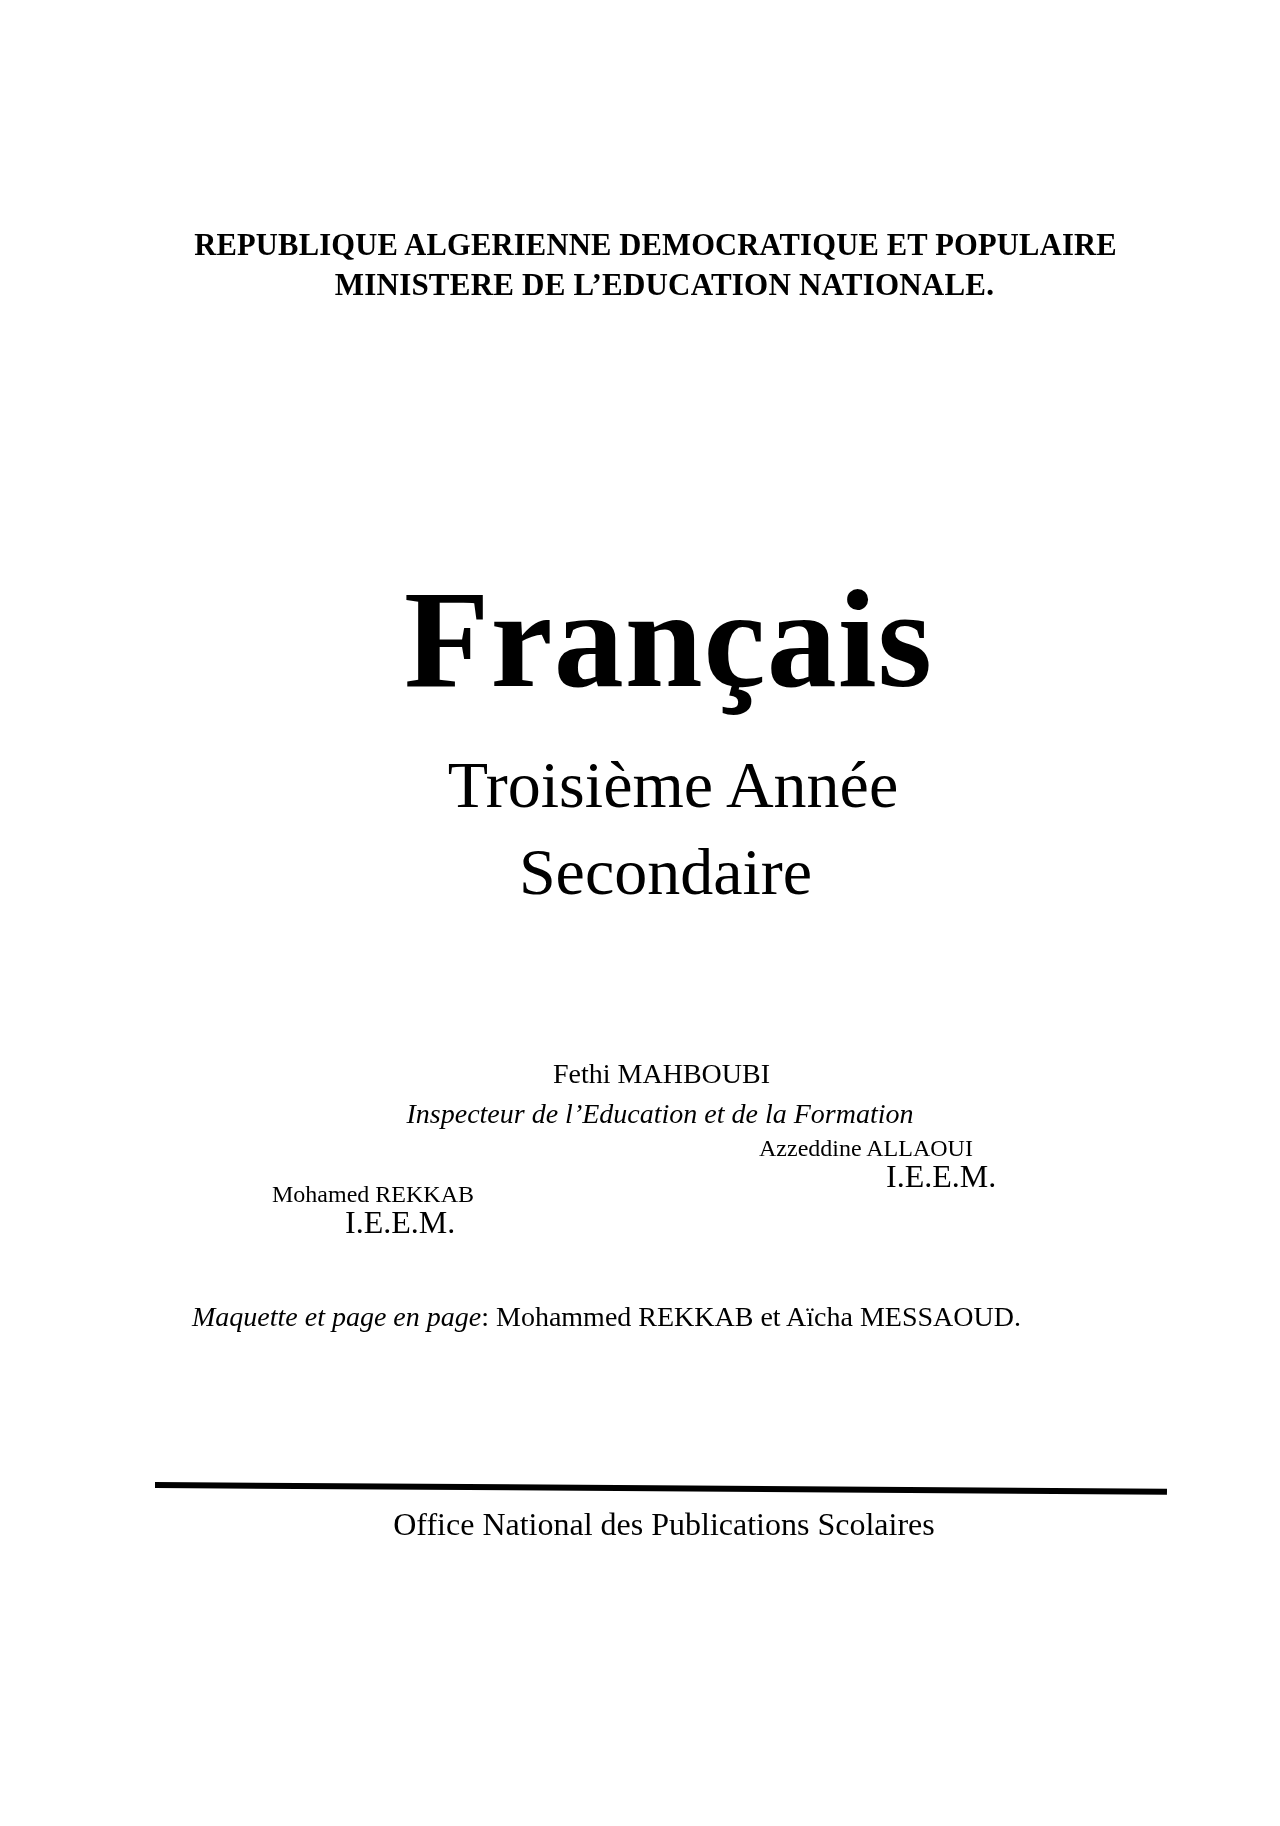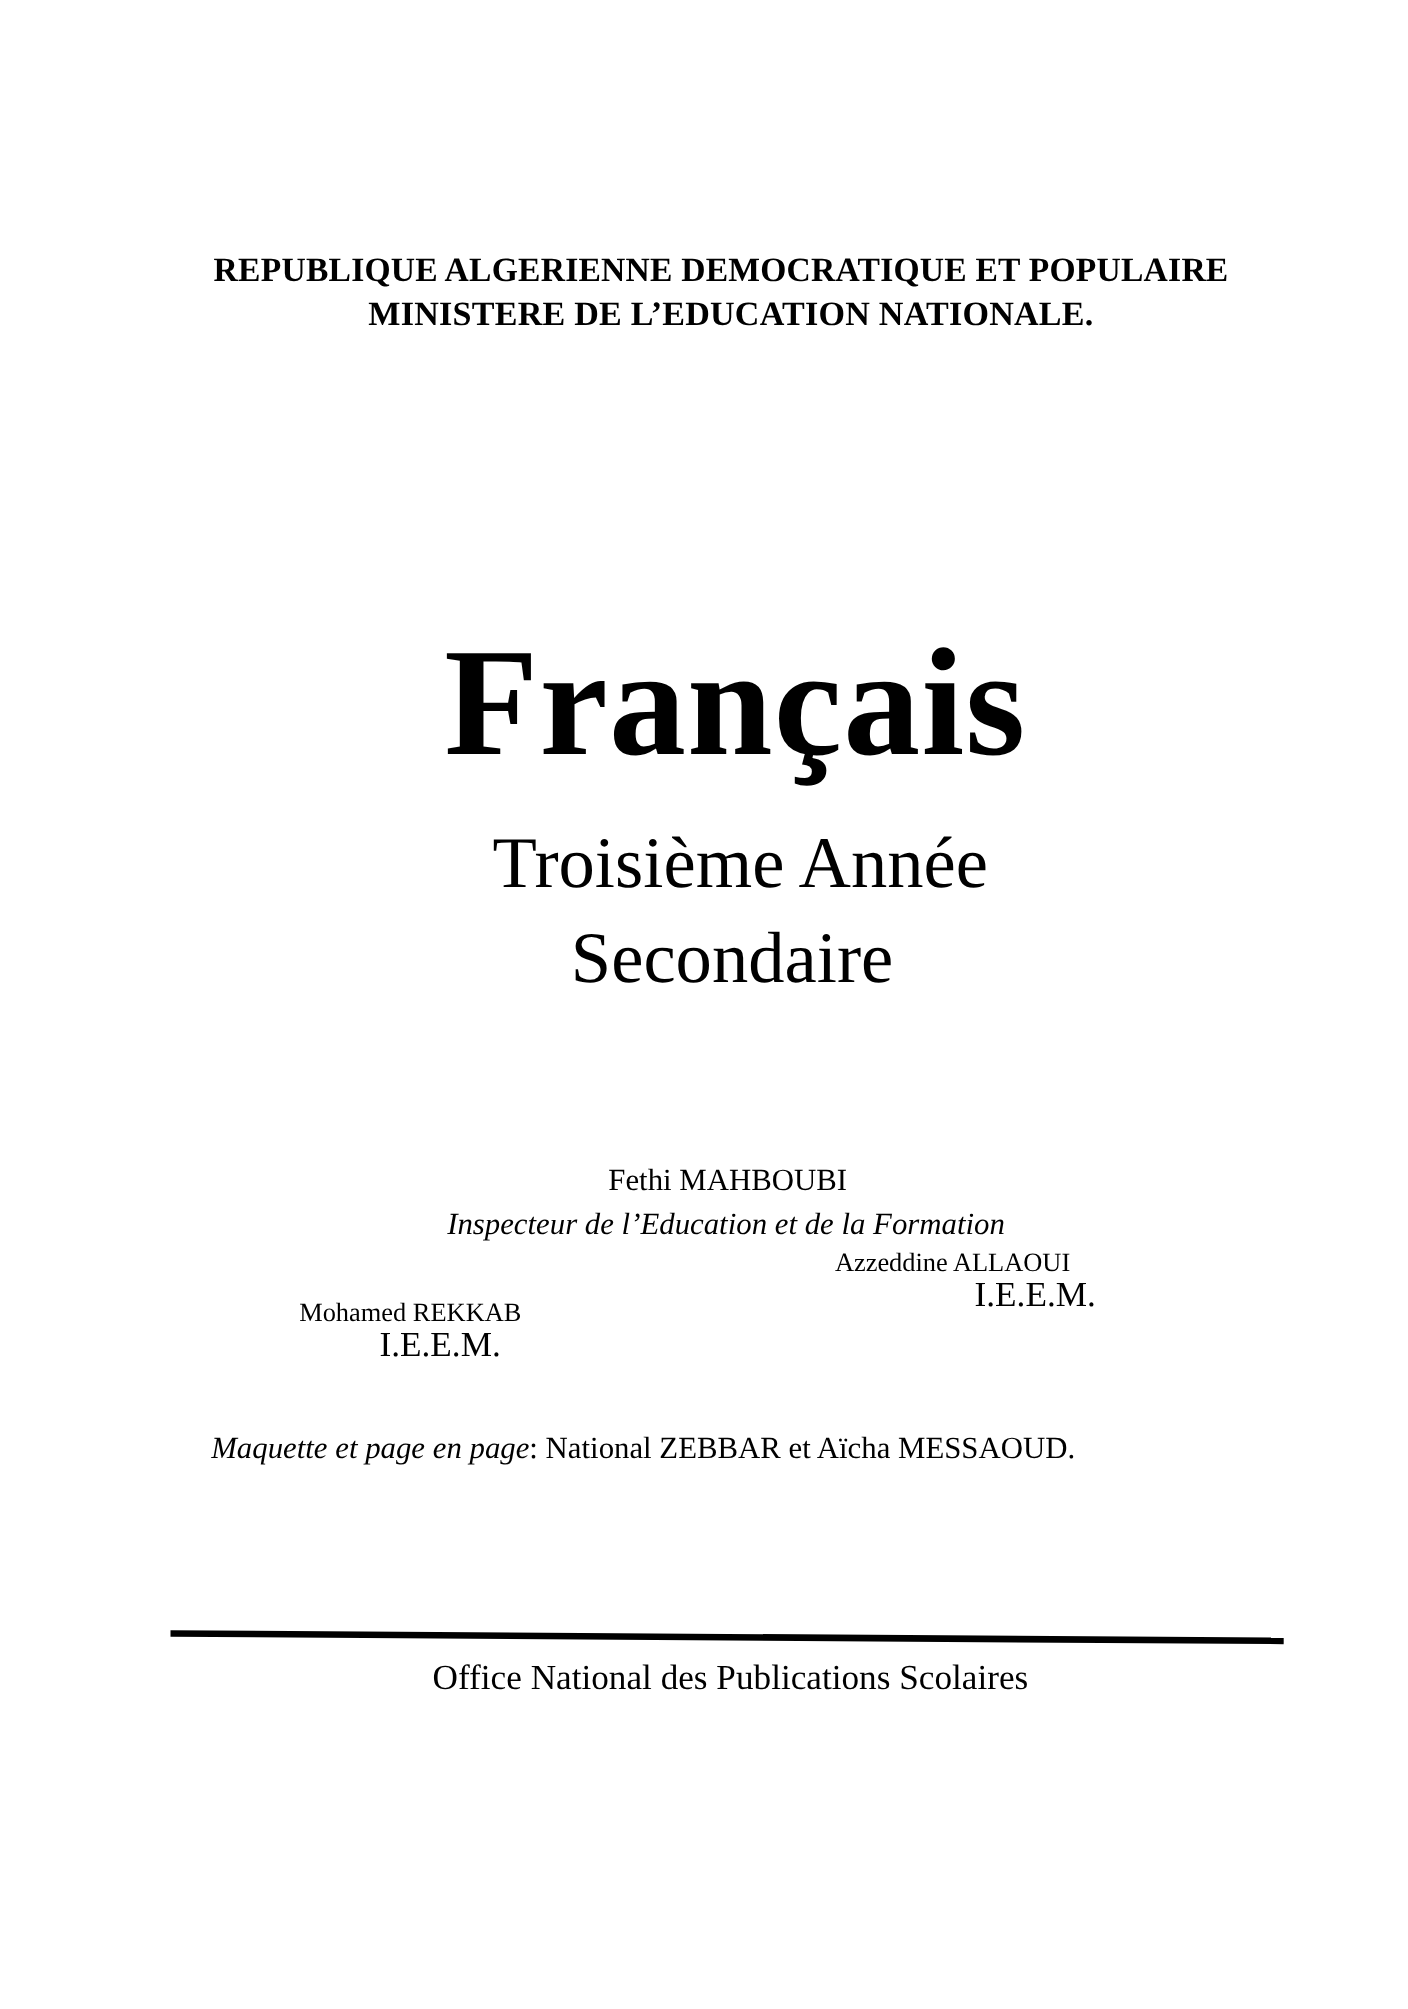--- a/index.html
+++ b/index.html
@@ -158,19 +158,19 @@
   <div class="col-left">
     <span class="col-name">Mohamed REKKAB</span>
     <span class="col-role">I.E.E.M.</span>
   </div>
 
   <div class="col-right">
     <span class="col-name">Azzeddine ALLAOUI</span>
     <span class="col-role">I.E.E.M.</span>
   </div>
 
-  <div class="line credits"><span class="lbl">Maquette et page en page</span><span>: </span><span>National ZEBBAR et Aïcha MESSAOUD.</span></div>
+  <div class="line credits"><span class="lbl">Maquette et page en page</span><span>: </span><span>Mohammed REKKAB et Aïcha MESSAOUD.</span></div>
 
   <div class="rule"></div>
 
   <div class="line publisher">Office National des Publications Scolaires</div>
 
 </div>
 
 </body></html>

